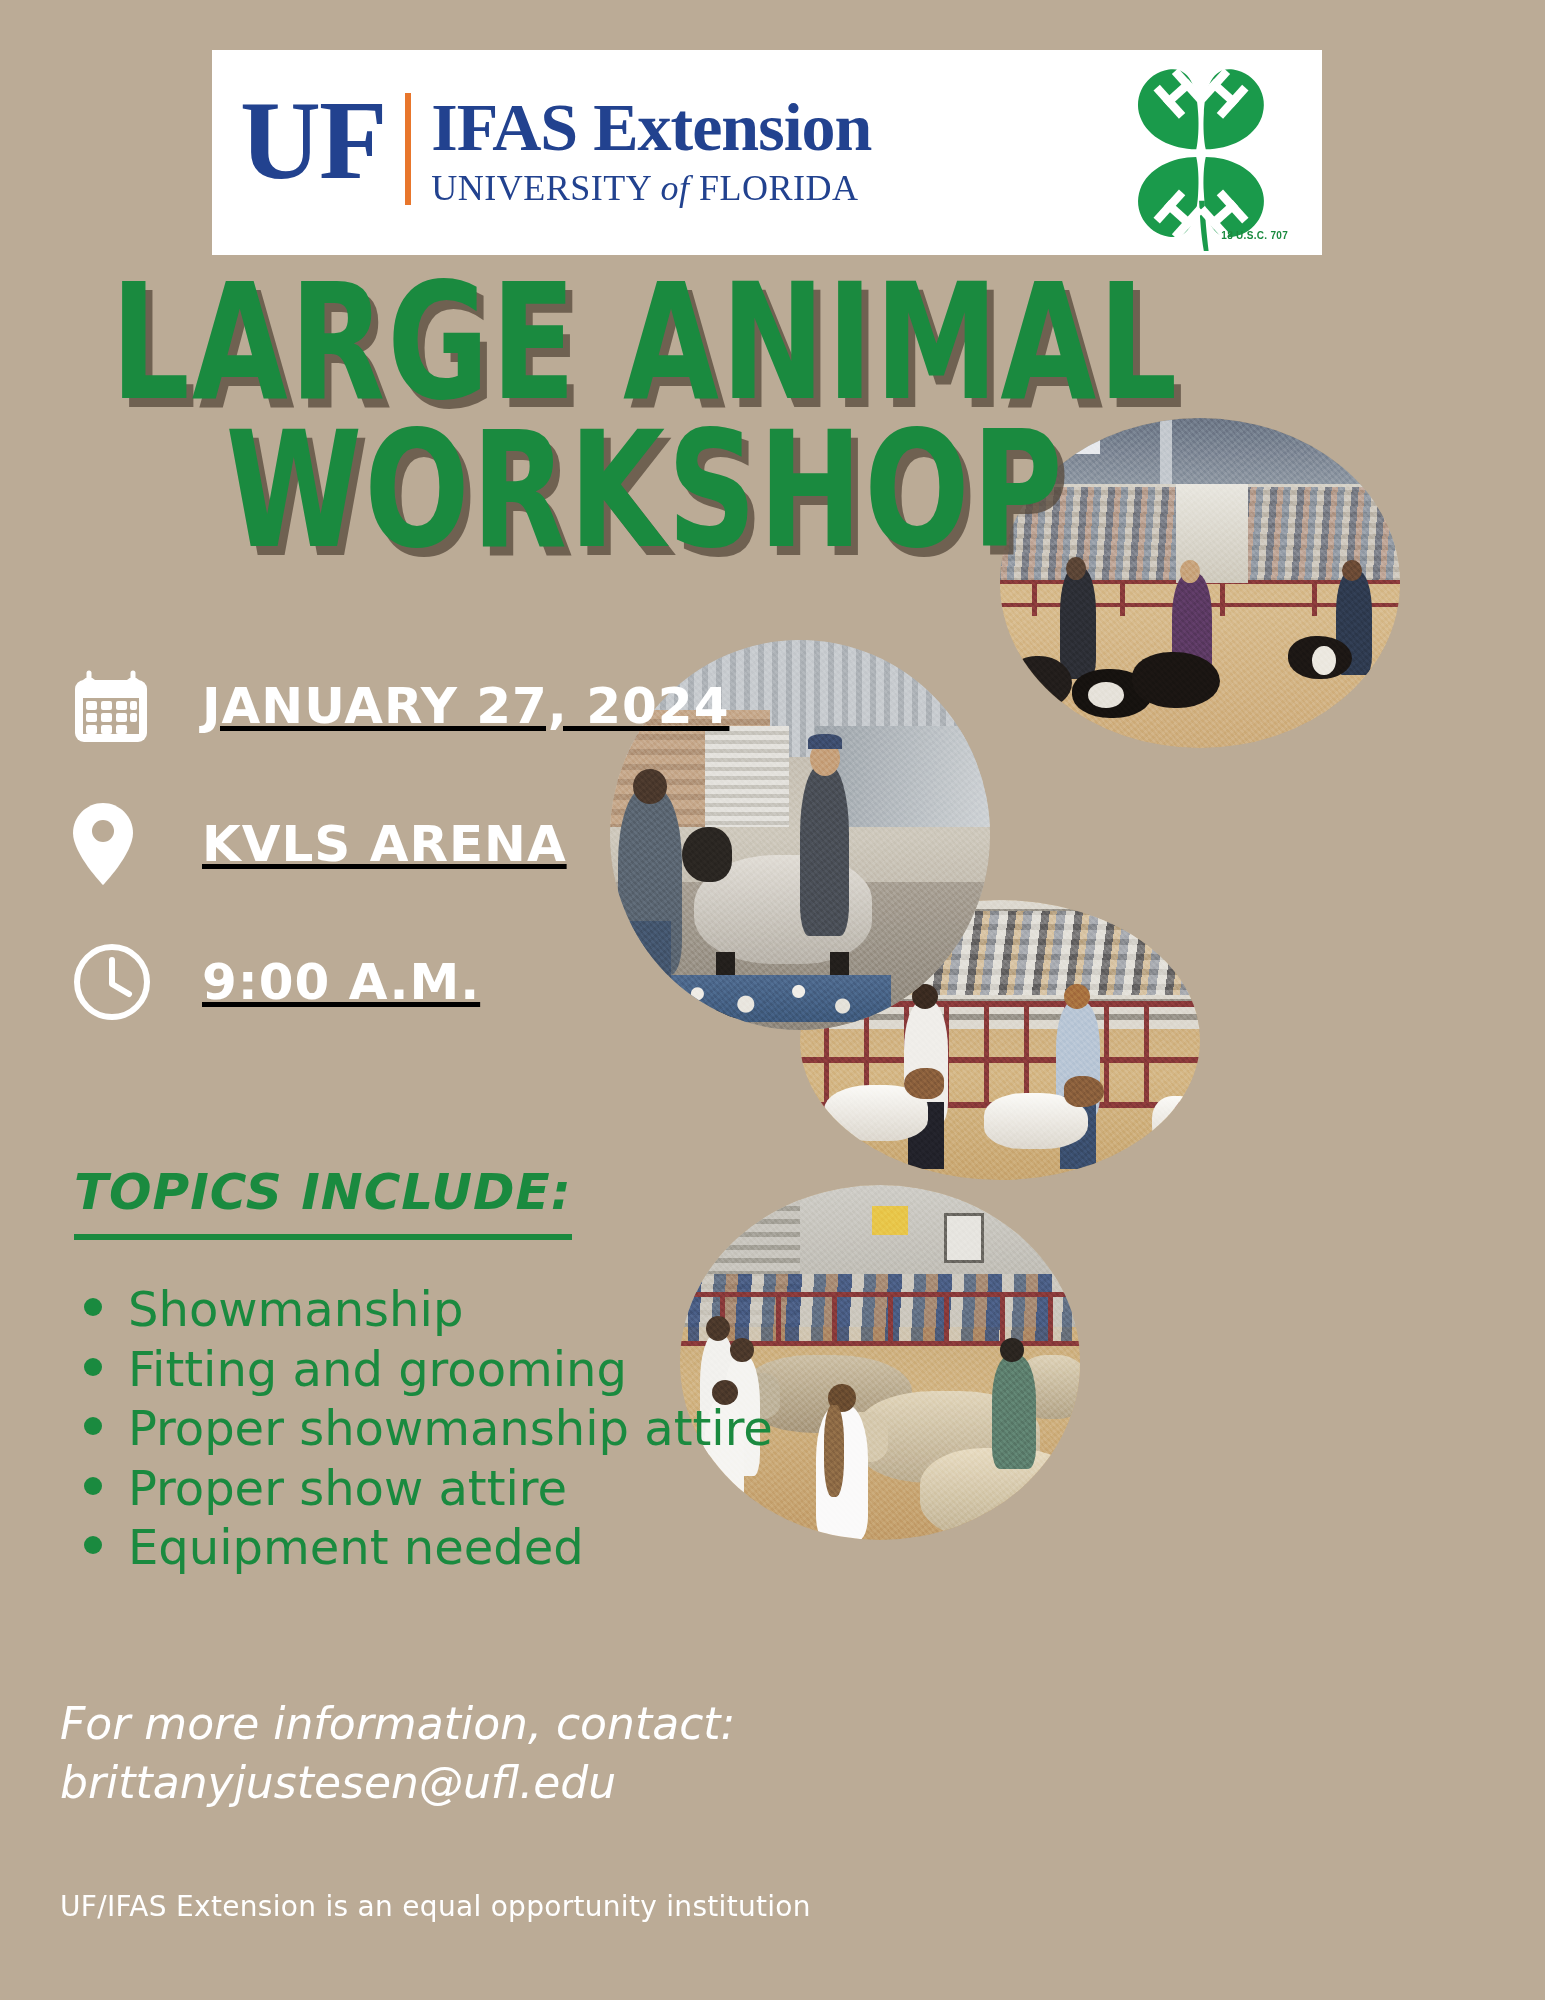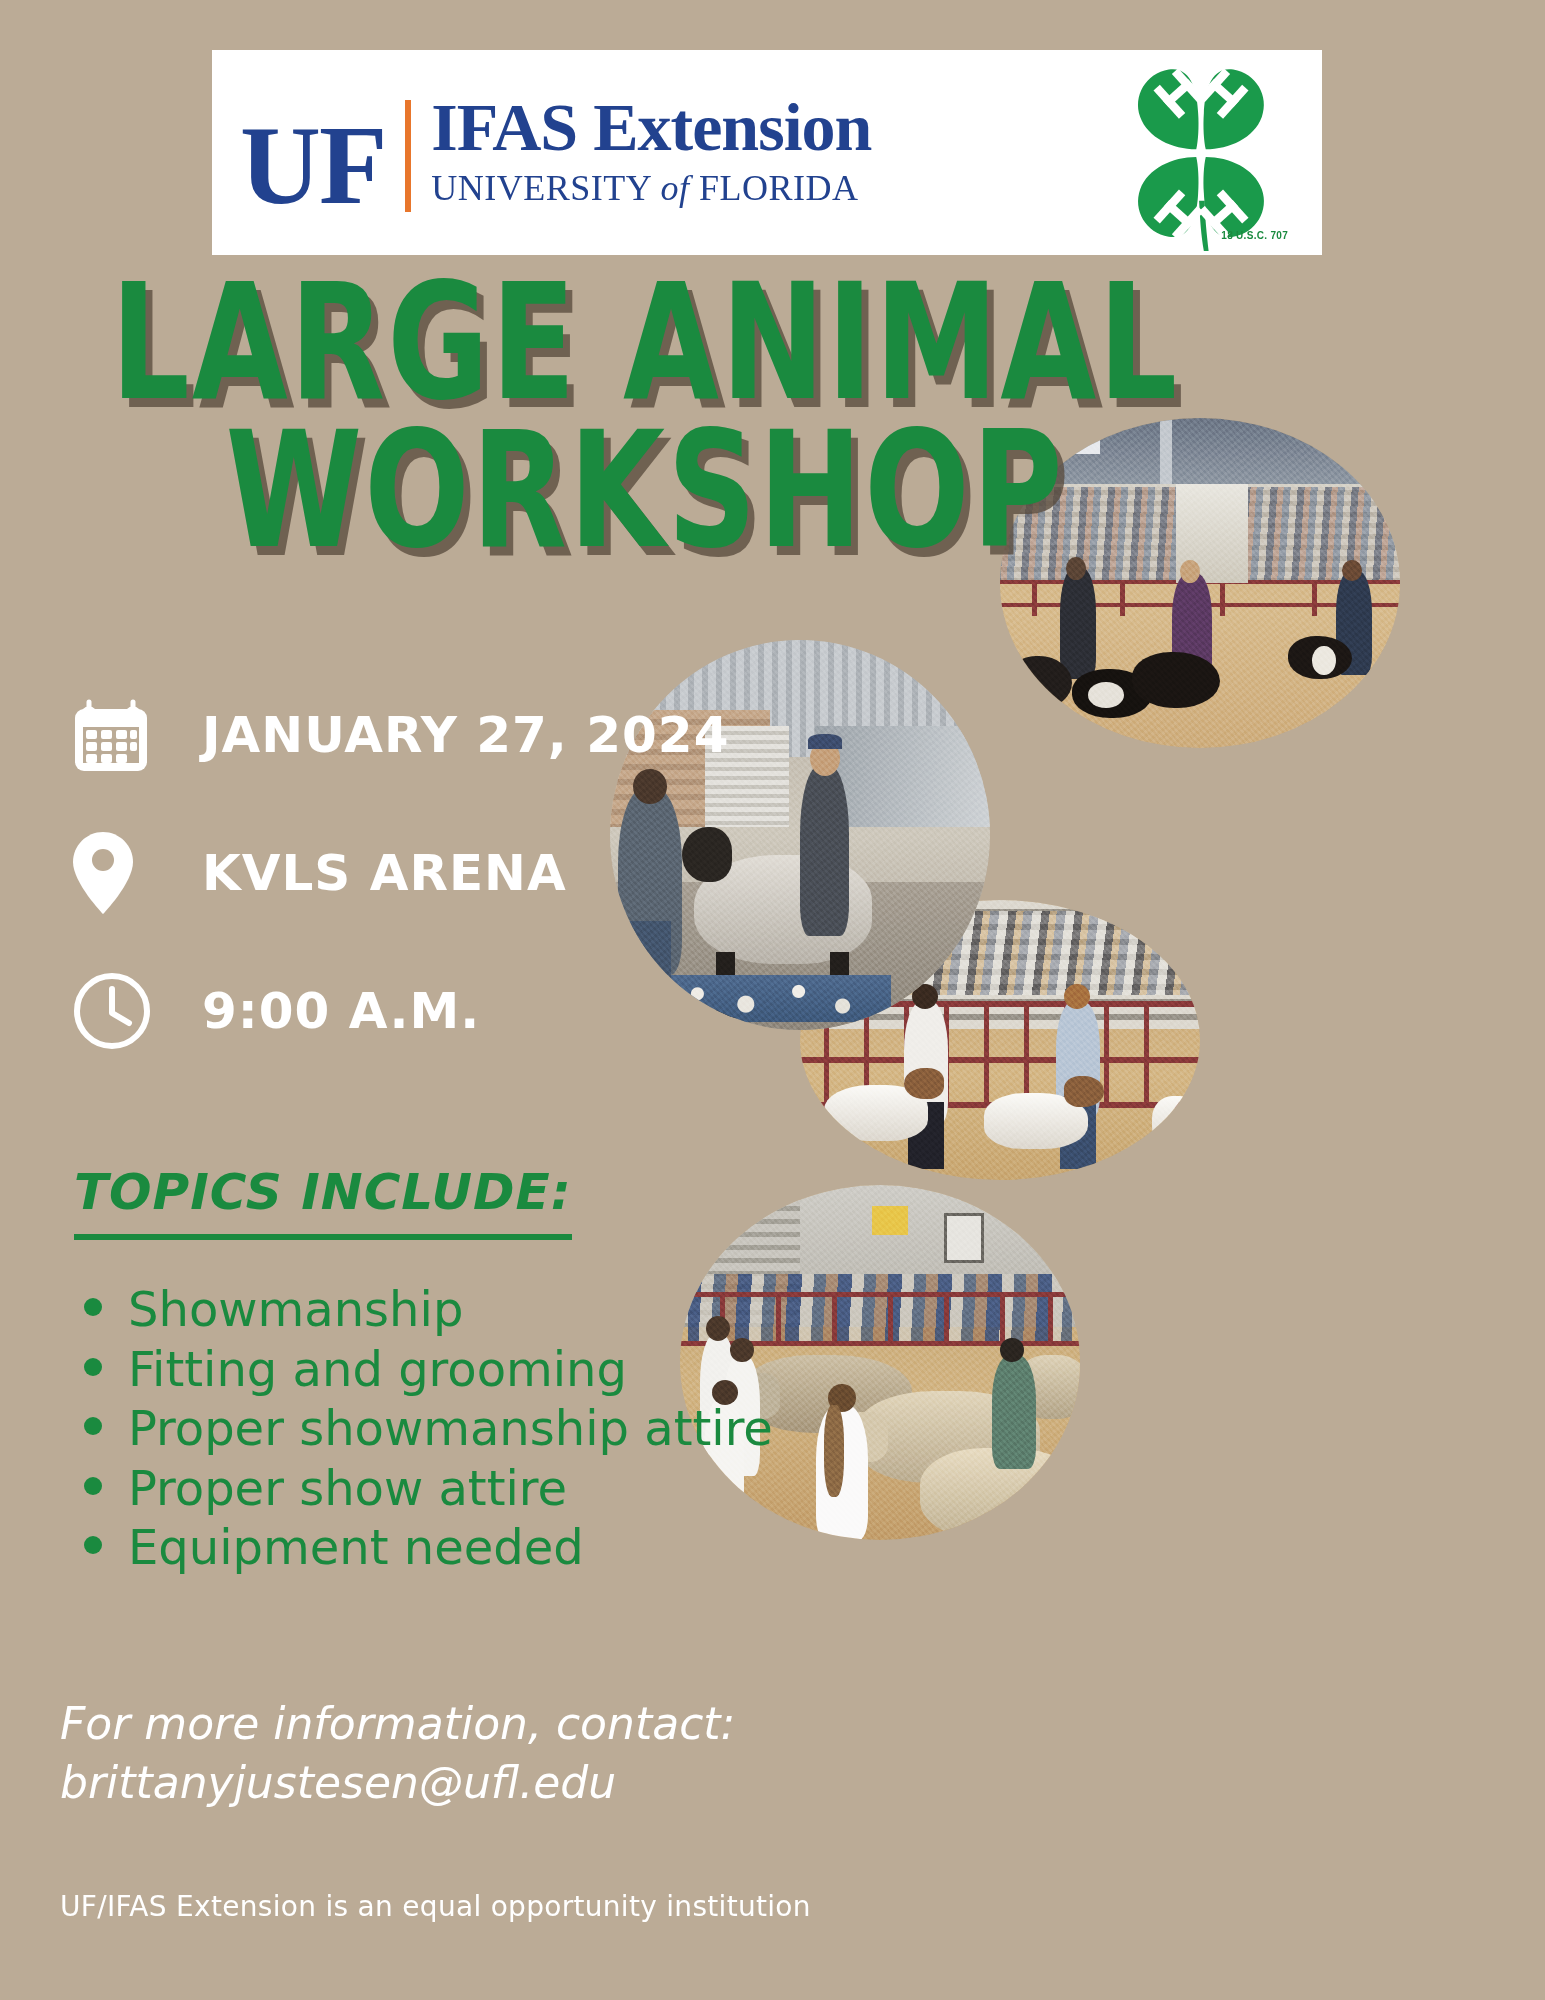--- a/index.html
+++ b/index.html
@@ -9,21 +9,21 @@
     font-family:"Liberation Sans", sans-serif;
     position:relative;
     overflow:hidden;
   }
 
   
   .logo-bar{
     position:absolute; left:212px; top:50px; width:1110px; height:205px;
     background:#ffffff; display:flex; align-items:center;
   }
-  .uf-lockup{ display:flex; align-items:flex-end; margin-left:28px; }
+  .uf-lockup{ display:flex; align-items:flex-start; margin-left:28px; }
   .uf-mark{
     font-family:"Liberation Serif", serif; font-weight:bold;
     font-size:112px; line-height:.84; color:#22428f; letter-spacing:-2px;
   }
   .uf-rule{ width:6px; height:112px; background:#e8762c; margin:0 20px; }
   .uf-text{ display:flex; flex-direction:column; justify-content:center; }
   .uf-line1{
     font-family:"Liberation Serif", serif; font-weight:bold;
     font-size:68px; line-height:1; color:#22428f; letter-spacing:-1px;
   }
@@ -49,21 +49,21 @@
     font-family:"DejaVu Sans", sans-serif;
     font-weight:bold; color:#1a8a3f;
     font-size:124px; line-height:.92;
     letter-spacing:2px;
     transform:scaleY(1.30); transform-origin:top center;
     text-shadow:7px 7px 0 rgba(90,76,62,.78);
   }
   .title-l2{ display:block; }
 
   
-  .details{ position:absolute; left:72px; top:679px; z-index:6; }
+  .details{ position:absolute; left:72px; top:650px; z-index:6;text-decoration:underline; }
   .drow{ display:flex; align-items:center; height:112px; margin-bottom:26px; }
   .dicon{ width:100px; flex:0 0 100px; display:flex; align-items:center; justify-content:flex-start; }
   .dicon svg{ display:block; }
   .dtext{
     margin-left:30px; color:#ffffff; font-weight:bold;
     font-family:"DejaVu Sans", sans-serif;
     font-size:50px; letter-spacing:1px; white-space:nowrap;
   }
 
   

